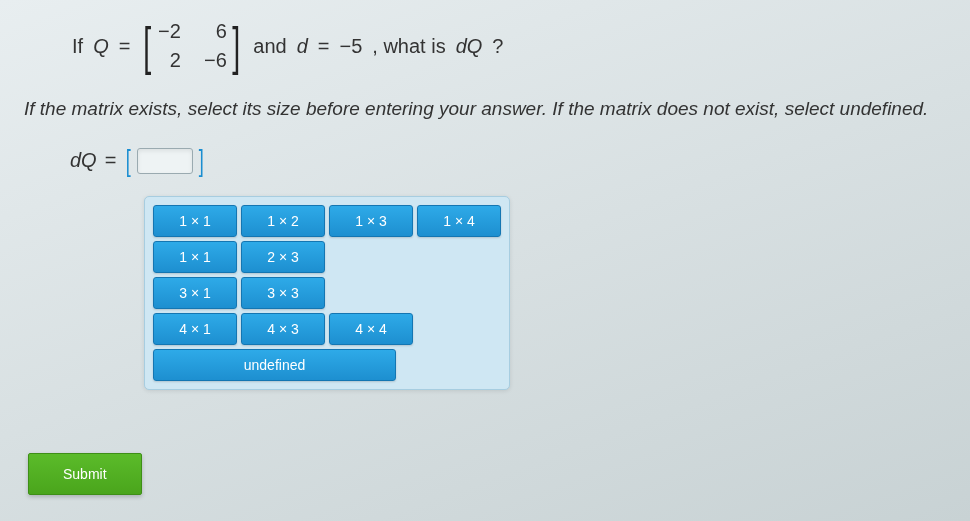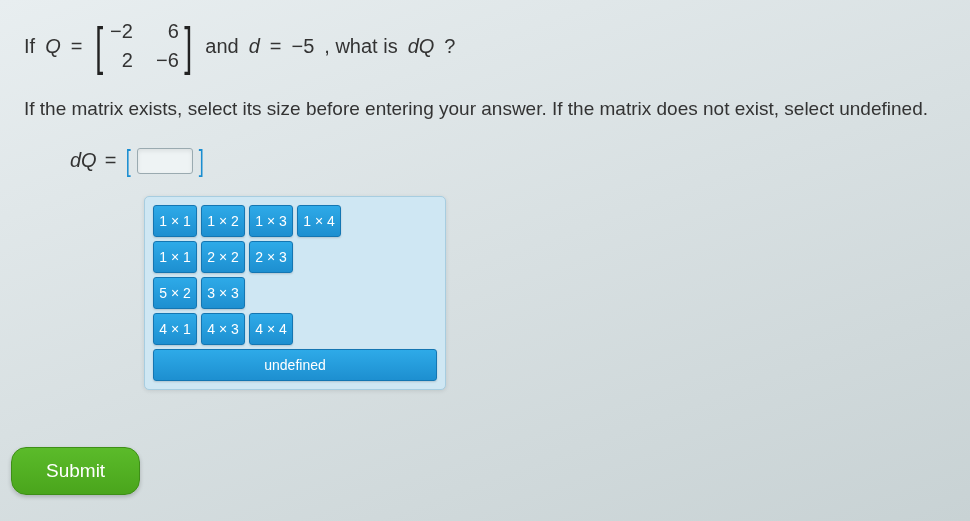--- a/index.html
+++ b/index.html
@@ -12,20 +12,21 @@
     padding: 20px 24px;
     position: relative;
     overflow: hidden;
   }
   .question-line {
     display: flex;
     align-items: center;
     gap: 10px;
     font-size: 20px;
     margin-bottom: 24px;
+    margin-left: 48px;
   }
   .matrix-wrap {
     display: inline-flex;
     align-items: center;
   }
   .bracket {
     font-size: 52px;
     font-weight: 300;
     line-height: 0.85;
     transform: scaleX(0.55);
@@ -35,20 +36,21 @@
     display: grid;
     grid-template-columns: auto auto;
     column-gap: 22px;
     row-gap: 6px;
     font-size: 20px;
     padding: 0 2px;
   }
   .mcell { text-align: right; min-width: 24px; }
   .var { font-style: italic; }
   .instruction {
+    font-style: italic;
     font-size: 19px;
     color: #333;
     margin-bottom: 22px;
     line-height: 1.35;
   }
   .answer-line {
     display: flex;
     align-items: center;
     gap: 8px;
     font-size: 20px;
@@ -80,41 +82,41 @@
     box-shadow: 0 1px 4px rgba(0,0,0,0.1);
   }
   .size-row { display: flex; }
   .size-btn {
     background: linear-gradient(#2eaae8, #1d8fd0);
     color: #fff;
     font-size: 14px;
     font-weight: 500;
     text-align: center;
     padding: 7px 0;
-    width: 44px;
+    width: 84px;
     margin: 2px;
     border: 1px solid #1476b2;
     border-radius: 3px;
     cursor: pointer;
     box-shadow: 0 1px 2px rgba(0,0,0,0.15);
   }
   .size-btn.wide {
-    width: 284px;
+    width: 243px;
   }
   .submit-btn {
     position: absolute;
-    left: 11px;
+    left: 28px;
     bottom: 26px;
     background: linear-gradient(#5bbb2a, #4aa51c);
     color: #fff;
-    font-size: 19px;
+    font-size: 14px;
     font-weight: 500;
     padding: 12px 34px;
     border: 1px solid #3e8f17;
-    border-radius: 15px;
+    border-radius: 2px;
     cursor: pointer;
     box-shadow: 0 2px 4px rgba(0,0,0,0.2);
   }
 </style>
 </head>
 <body>
 
 
 
 <div class="question-line">
@@ -152,25 +154,24 @@
 
 <div class="size-panel">
   <div class="size-row">
     <div class="size-btn">1 × 1</div>
     <div class="size-btn">1 × 2</div>
     <div class="size-btn">1 × 3</div>
     <div class="size-btn">1 × 4</div>
   </div>
   <div class="size-row">
     <div class="size-btn">1 × 1</div>
-    <div class="size-btn">2 × 2</div>
     <div class="size-btn">2 × 3</div>
   </div>
   <div class="size-row">
-    <div class="size-btn">5 × 2</div>
+    <div class="size-btn">3 × 1</div>
     <div class="size-btn">3 × 3</div>
   </div>
   <div class="size-row">
     <div class="size-btn">4 × 1</div>
     <div class="size-btn">4 × 3</div>
     <div class="size-btn">4 × 4</div>
   </div>
   <div class="size-row">
     <div class="size-btn wide">undefined</div>
   </div>

